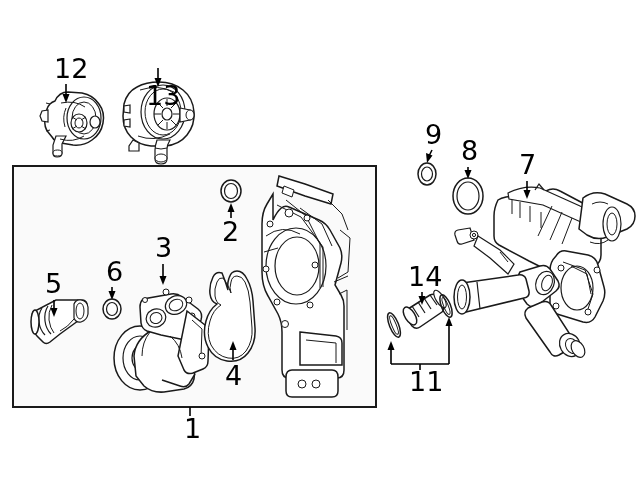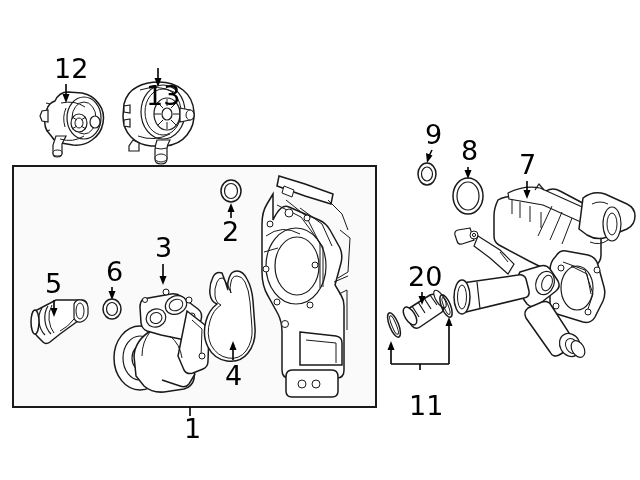--- a/index.html
+++ b/index.html
@@ -427,17 +427,17 @@
   <div class="callout-label" style="left:54px;  top:55px;">12</div>
   <div class="callout-label" style="left:146px; top:38px;margin-top:44px;">13</div>
   <div class="callout-label" style="left:222px; top:218px;">2</div>
   <div class="callout-label" style="left:155px; top:234px;">3</div>
   <div class="callout-label" style="left:225px; top:362px;">4</div>
   <div class="callout-label" style="left:45px;  top:270px;">5</div>
   <div class="callout-label" style="left:106px; top:258px;">6</div>
   <div class="callout-label" style="left:519px; top:151px;">7</div>
   <div class="callout-label" style="left:461px; top:137px;">8</div>
   <div class="callout-label" style="left:425px; top:121px;">9</div>
-  <div class="callout-label" style="left:408px; top:263px;">20</div>
-  <div class="callout-label" style="left:409px; top:368px;margin-top:24px;">11</div>
+  <div class="callout-label" style="left:408px; top:263px;">14</div>
+  <div class="callout-label" style="left:409px; top:368px;">11</div>
   <div class="callout-label" style="left:184px; top:415px;">1</div>
 
 </div>
 
 </body></html>

